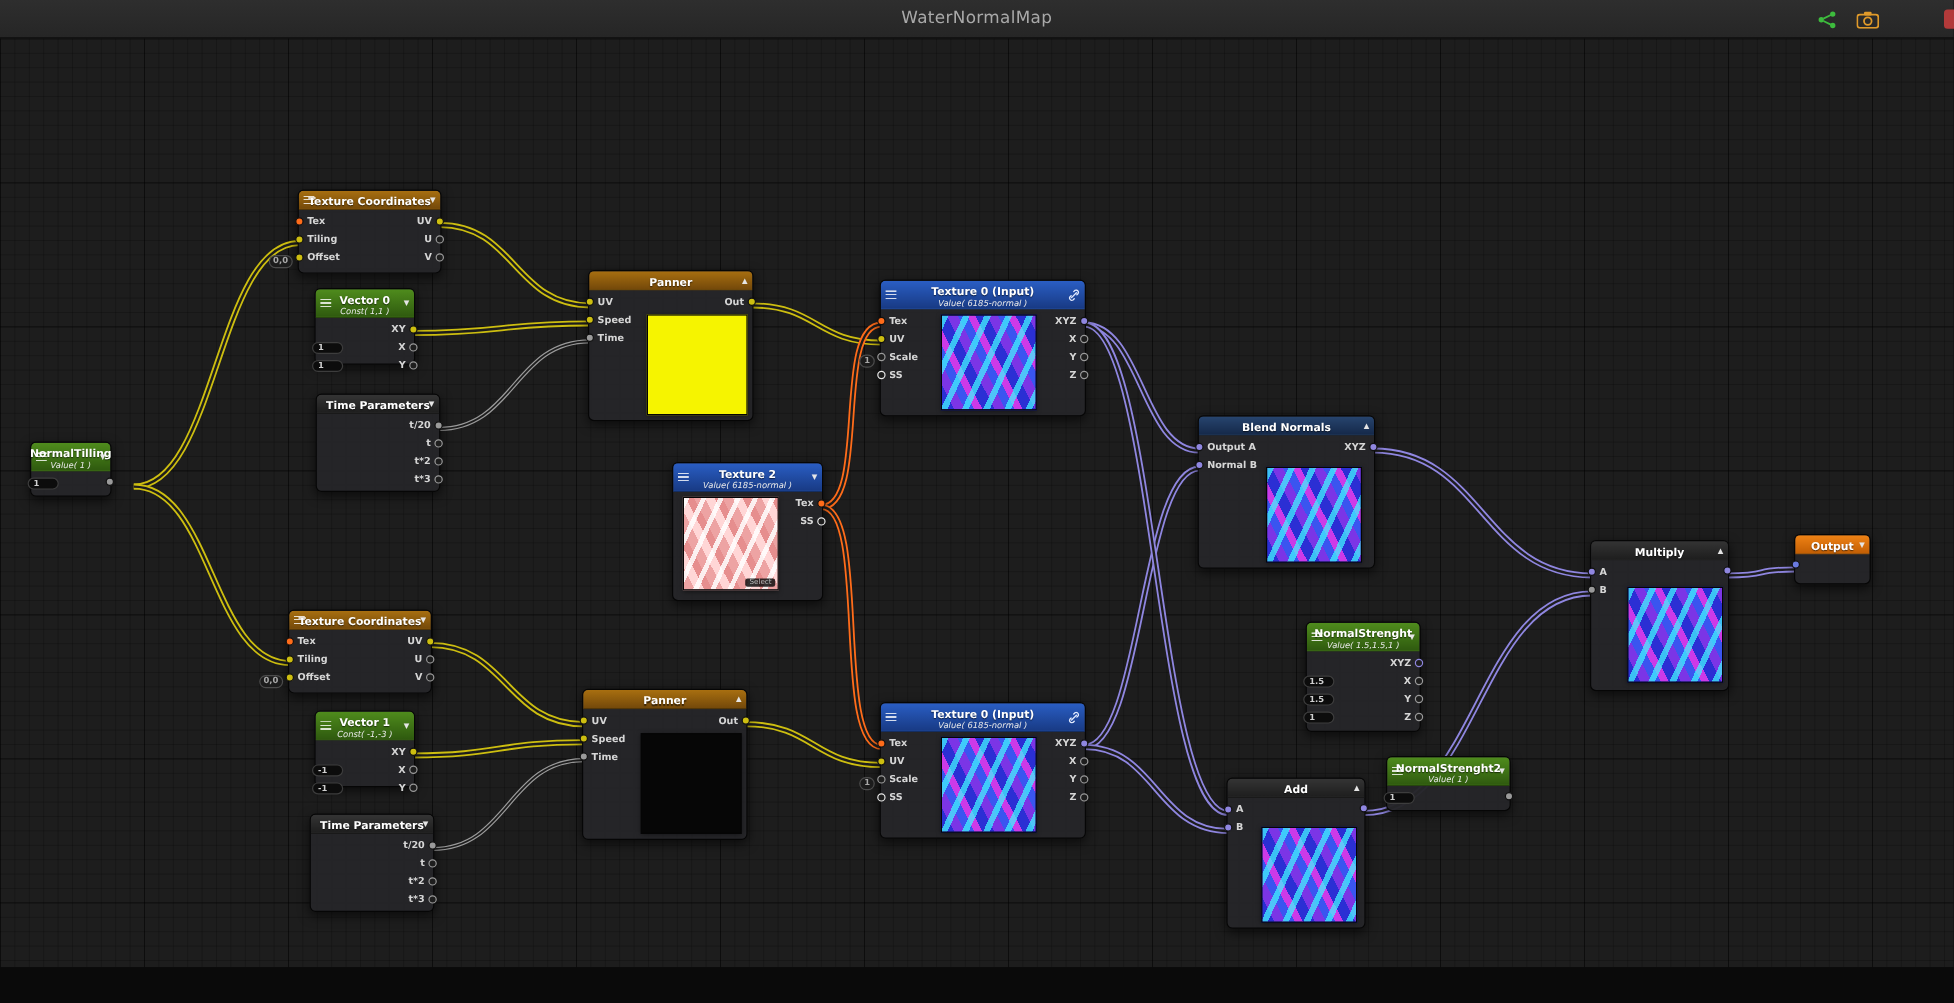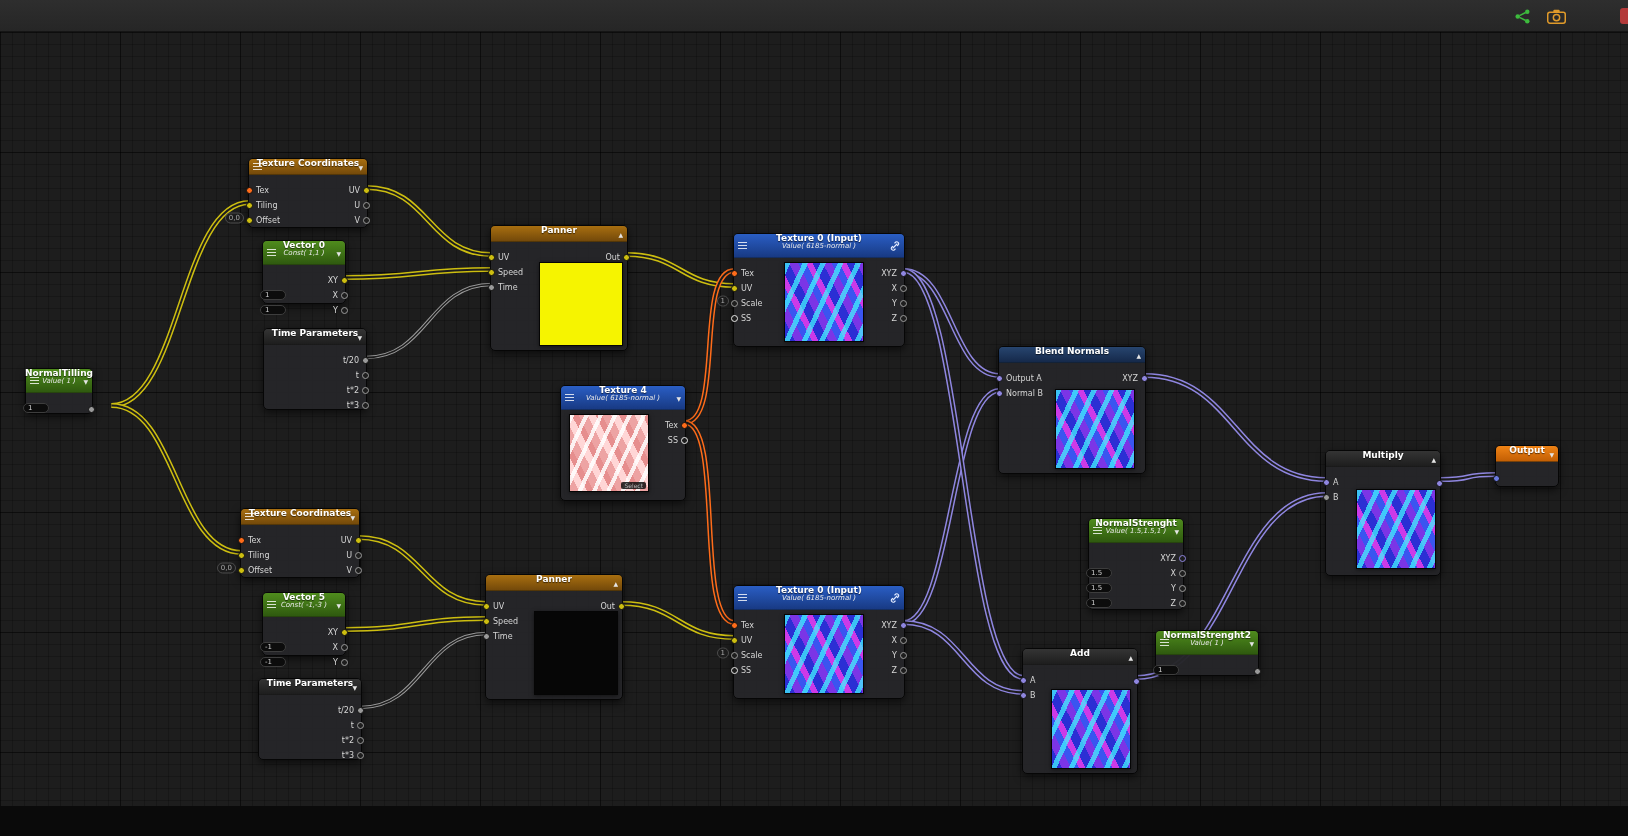--- a/index.html
+++ b/index.html
@@ -26,41 +26,41 @@
       linear-gradient(90deg, rgba(0,0,0,.22) 1px, transparent 1px);
     background-size:120px 120px,120px 120px,12px 12px,12px 12px; }
   .bottom-strip { position:absolute; left:0; bottom:0; width:1628px; height:30px; background:#0a0a0a; z-index:9; }
 
   #wires { position:absolute; left:0; top:0; width:1628px; height:836px; z-index:1; pointer-events:none; }
   #nodes { position:absolute; left:0; top:0; width:1628px; height:836px; z-index:2; }
 
   
   .node { position:absolute; background:rgba(37,37,40,.97); border:1px solid #060606;
           border-radius:5px; box-shadow:0 3px 9px rgba(0,0,0,.6); }
-  .hdr { height:16px; display:flex; align-items:flex-start; justify-content:center;
+  .hdr { height:16px; display:flex; align-items:flex-end; justify-content:center;
          position:relative; border-radius:4px 4px 0 0; border-bottom:1px solid rgba(0,0,0,.5); }
   .hdr.two { height:24px; }
   .twrap { display:flex; flex-direction:column; align-items:center; line-height:1.05; }
   .ntitle { font-size:9px; font-weight:bold; color:#fff; text-shadow:0 1px 1px rgba(0,0,0,.6); white-space:nowrap; }
   .nsub { font-size:7px; font-style:italic; color:#e9e9e9; white-space:nowrap; }
   .h-amber  { background:linear-gradient(#a86f10,#74490a); }
   .h-green  { background:linear-gradient(#4f8c1d,#2f5a0f); }
   .h-blue   { background:linear-gradient(#2a5ec4,#183a84); }
   .h-navy   { background:linear-gradient(#27456f,#15294a); }
   .h-dark   { background:linear-gradient(#343434,#1e1e1e); }
   .h-orange { background:linear-gradient(#ef8315,#c35f04); }
   .hicon { position:absolute; left:4px; top:50%; margin-top:-4px; width:9px; height:8px;
            background:repeating-linear-gradient(rgba(255,255,255,.95) 0 1px, transparent 1px 3px);
            opacity:.85; cursor:pointer; }
   .harrow { position:absolute; right:4px; top:50%; transform:translateY(-50%);
             font-size:6px; color:#e5e5e5; cursor:pointer; }
   .hlink { position:absolute; right:4px; top:50%; transform:translateY(-50%); cursor:pointer; display:flex; }
 
   .nbody { position:relative; padding-top:5px; }
-  .row { height:15px; display:flex; align-items:flex-end; position:relative; padding:0 1px; }
+  .row { height:15px; display:flex; align-items:flex-start; position:relative; padding:0 1px;font-weight:bold; }
   .lgroup { display:flex; align-items:center; gap:3px; margin-left:-4px; }
   .rgroup { margin-left:auto; display:flex; align-items:center; gap:3px; margin-right:-4px; }
   .plabel { font-size:8px; color:#d6d6d6; white-space:nowrap; }
   .port { width:7px; height:7px; border-radius:50%; border:1px solid #111; flex:none; cursor:crosshair; }
   .port.hollow { background:#1e1e1e; }
   .field { background:#0c0c0c; border:1px solid #3d3d3d; border-radius:7px; min-width:26px;
            height:10px; line-height:8px; font-size:7px; color:#cfcfcf; padding:0 4px; cursor:text; }
   .chip { position:absolute; right:calc(100% + 5px); top:50%; transform:translateY(-50%);
           background:#1c1c1c; border:1px solid #4c4c4c; border-radius:6px;
           font-size:7px; color:#a8a8a8; padding:0 3px; line-height:9px; white-space:nowrap; }
@@ -76,20 +76,21 @@
       repeating-linear-gradient(115deg, rgba(255,255,255,.85) 0 4px, rgba(255,255,255,0) 4px 13px),
       repeating-linear-gradient(63deg, #eda3a3 0 8px, #ffd6d6 8px 15px, #e68e8e 15px 21px),
       #f2bcbc; }
   .select-chip { position:absolute; right:2px; bottom:2px; background:rgba(15,15,15,.85);
       color:#b9b9b9; font-size:6px; padding:0 3px; border-radius:2px; cursor:pointer; }
 </style>
 </head>
 <body>
 
 <div class="titlebar">
+  <div class="title">WaterNormalMap</div>
   <div class="tb-icons">
     <span class="tb-icon">
       <svg width="17" height="17" viewBox="0 0 16 16">
         <g fill="#3dbb3d" stroke="none">
           <circle cx="12.5" cy="3.5" r="2.1"></circle>
             <circle cx="3.5" cy="8" r="2.1"></circle>
             <circle cx="12.5" cy="12.5" r="2.1"></circle>
         </g>
         <path d="M5.2 7.1 L11 4.2 M5.2 8.9 L11 11.8" stroke="#3dbb3d" stroke-width="1.4" fill="none"></path>
       </svg>
@@ -374,21 +375,21 @@
             <span class="port hollow" style="border-color: rgb(154, 154, 154);"></span>
           </span>
         </div>
       </div>
       <div class="preview pv-normal" style="left: 50px; top: 28px; width: 80px; height: 80px;"></div>
     </div>
     <div class="node" style="left: 560px; top: 385px; width: 126px; height: 116px;">
       <div class="hdr h-blue two">
         <span class="hicon"></span>
         <div class="twrap">
-          <div class="ntitle">Texture 4</div>
+          <div class="ntitle">Texture 2</div>
           <div class="nsub">Value( 6185-normal )</div>
         </div>
         <span class="harrow">▼</span>
       </div>
       <div class="nbody">
         <div class="row">
           <span class="lgroup"></span>
           <span class="rgroup">
             <span class="plabel">Tex</span>
             <span class="port" style="background: rgb(255, 108, 26); border-color: rgb(16, 16, 16);"></span>
@@ -473,21 +474,21 @@
             <span class="plabel">V</span>
             <span class="port hollow" style="border-color: rgb(154, 154, 154);"></span>
           </span>
         </div>
       </div>
     </div>
     <div class="node" style="left: 262px; top: 592px; width: 84px; height: 64px;">
       <div class="hdr h-green two">
         <span class="hicon"></span>
         <div class="twrap">
-          <div class="ntitle">Vector 5</div>
+          <div class="ntitle">Vector 1</div>
           <div class="nsub">Const( -1,-3 )</div>
         </div>
         <span class="harrow">▼</span>
       </div>
       <div class="nbody">
         <div class="row">
           <span class="lgroup"></span>
           <span class="rgroup">
             <span class="plabel">XY</span>
             <span class="port" style="background: rgb(205, 190, 16); border-color: rgb(16, 16, 16);"></span>

